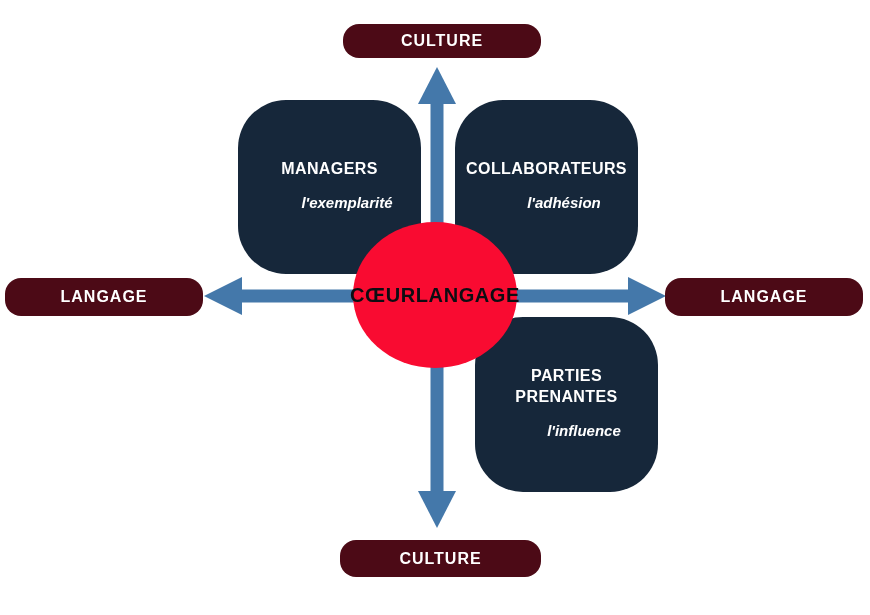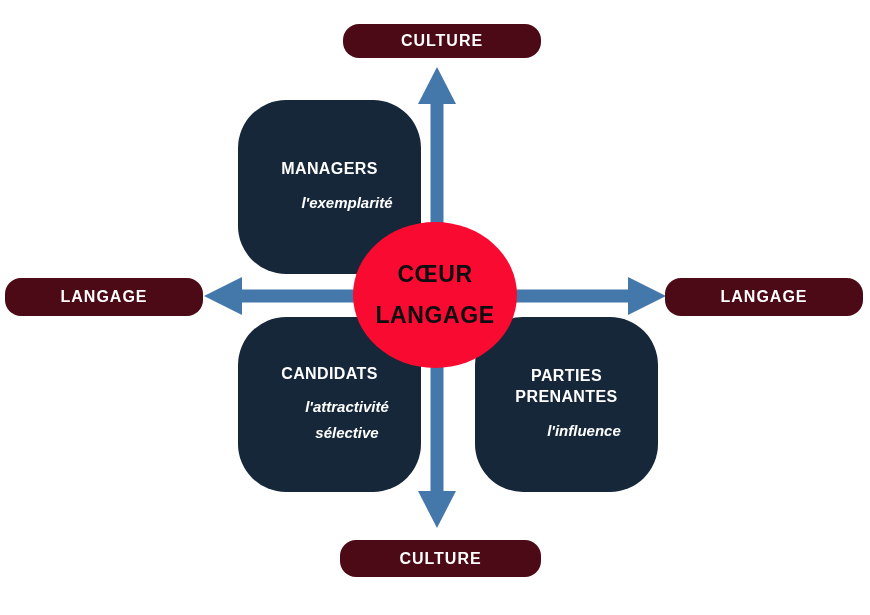--- a/index.html
+++ b/index.html
@@ -68,27 +68,26 @@
   .center-circle {
     position: absolute;
     left: 353px;
     top: 222px;
     width: 164px;
     height: 146px;
     border-radius: 50%;
     background: #f90b31;
     z-index: 3;
     display: flex;
-    flex-direction: column;
     align-items: center;
     justify-content: center;
     text-align: center;
     color: #0d0d12;
     font-weight: bold;
-    font-size: 23px;
+    font-size: 20px;
     letter-spacing: 0.6px;
     line-height: 1.8;
   }
 
   
   .axis-label {
     position: absolute;
     background: #4c0a16;
     color: #ffffff;
     font-weight: bold;
@@ -109,25 +108,25 @@
 </head>
 <body>
 
 <div class="canvas">
 
   <div class="qbox tl">
     <div class="q-title">MANAGERS</div>
     <div class="q-subtitle">l'exemplarité</div>
   </div>
 
+  <div class="qbox tr">
+    <div class="q-title">COLLABORATEURS</div>
+    <div class="q-subtitle">l'adhésion</div>
+  </div>
 
-  <div class="qbox bl">
-    <div class="q-title">CANDIDATS</div>
-    <div class="q-subtitle">l'attractivité sélective</div>
-  </div>
 
   <div class="qbox br">
     <div class="q-title">PARTIES PRENANTES</div>
     <div class="q-subtitle">l'influence</div>
   </div>
 
   <svg class="arrows" viewBox="0 0 870 615" xmlns="http://www.w3.org/2000/svg">
     <g fill="#4478aa" stroke="none">
       <rect x="430.5" y="100" width="13" height="393"></rect>
       <polygon points="437,67 418,104 456,104"></polygon>

